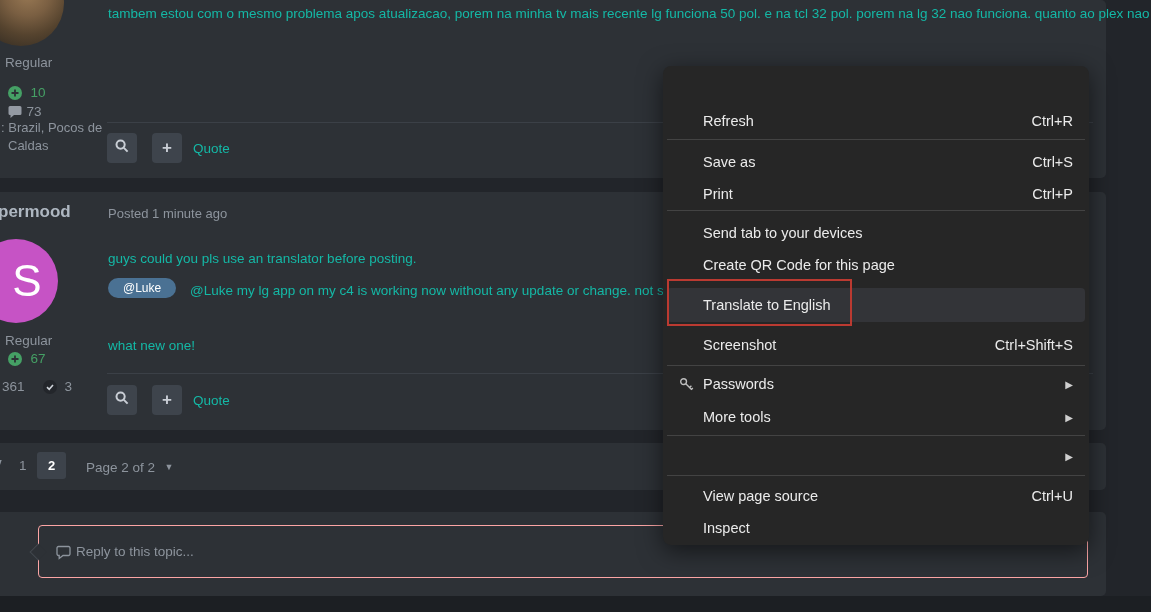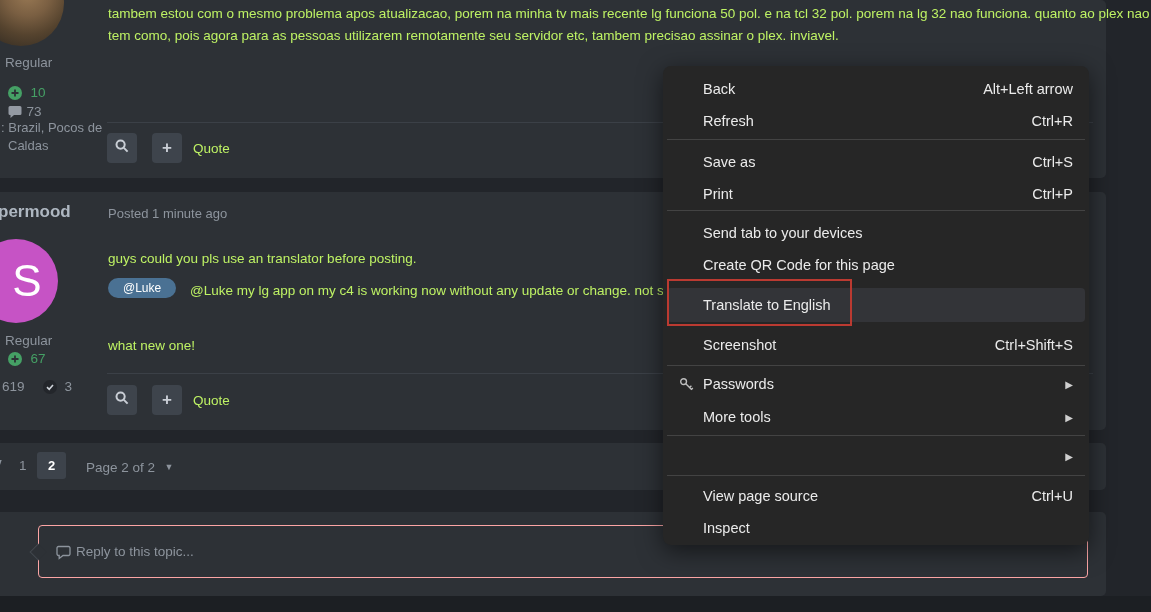--- a/index.html
+++ b/index.html
@@ -1,19 +1,19 @@
 <!DOCTYPE html>
 <html><head>
 <meta charset="utf-8">
 <style>
   html,body{margin:0;padding:0;overflow:hidden;}
   #screen{position:relative;width:1151px;height:612px;background:#22252a;overflow:hidden;
           font-family:"Liberation Sans",sans-serif;-webkit-font-smoothing:antialiased;}
   .card{position:absolute;left:0;width:1106px;background:#2d3136;border-radius:0 5px 5px 0;}
-  .txt{position:absolute;color:#bef264;font-size:13.5px;white-space:nowrap;}
+  .txt{position:absolute;color:#14b8a6;font-size:13.5px;white-space:nowrap;}
   .sec{color:#8d949d;}
   .green{color:#45a065;}
   .hr{position:absolute;height:1px;background:#3b4047;}
   .toolbtn{position:absolute;width:30px;height:30px;background:#3e444c;border-radius:4px;
            display:flex;align-items:center;justify-content:center;color:#c9ced5;}
   .avatar{position:absolute;border-radius:50%;}
   .stat-ic{display:inline-flex;vertical-align:-3px;}
   .pill{position:absolute;background:#4a7193;color:#fff;font-size:12px;font-weight:normal;
         border-radius:12px;padding:4px 15px;line-height:1;}
   
@@ -63,21 +63,20 @@
         <svg width="14" height="14" viewBox="0 0 14 14">
             <path d="M2 1h10a1.5 1.5 0 0 1 1.5 1.5v6A1.5 1.5 0 0 1 12 10H6l-3.5 3v-3H2A1.5 1.5 0 0 1 .5 8.5v-6A1.5 1.5 0 0 1 2 1z" fill="#949aa3"></path>
           </svg>
       </span>
       <span class="txt sec" style="position:static;">73</span>
     </div>
     <div class="txt sec" style="left:1px;top:120px;font-size:13px;">: Brazil, Pocos de</div>
     <div class="txt sec" style="left:8px;top:138px;font-size:13px;">Caldas</div>
 
     <div class="txt" style="left:108px;top:6px;">tambem estou com o mesmo problema apos atualizacao, porem na minha tv mais recente lg funciona 50 pol. e na tcl 32 pol. porem na lg 32 nao funciona. quanto ao plex nao</div>
-    <div class="txt" style="left:108px;top:28px;">tem como, pois agora para as pessoas  utilizarem remotamente seu servidor etc, tambem precisao assinar o plex. inviavel.</div>
 
     <div class="hr" style="left:107px;top:122px;width:986px;"></div>
     <div class="toolbtn" style="left:107px;top:133px;">
       <span>
         <svg width="14" height="14" viewBox="0 0 14 14" fill="none" stroke="#c9ced5" stroke-width="2">
             <circle cx="5.6" cy="5.6" r="4.1"></circle>
             <path d="M8.9 8.9 12.6 12.6"></path>
           </svg>
       </span>
     </div>
@@ -99,21 +98,21 @@
     <div style="position:absolute;left:8px;top:157px;">
       <span class="stat-ic">
         <svg width="14" height="14" viewBox="0 0 14 14">
             <circle cx="7" cy="7" r="7" fill="#45a065"></circle>
             <path d="M7 3.5v7M3.5 7h7" stroke="#2d3136" stroke-width="1.8"></path>
           </svg>
       </span>
       <span class="txt green" style="position:static;margin-left:4px;">67</span>
     </div>
     <div style="position:absolute;left:2px;top:185px;">
-      <span class="txt sec" style="position:static;">619</span>
+      <span class="txt sec" style="position:static;">361</span>
       <span class="stat-ic" style="margin-left:14px;">
         <svg width="14" height="14" viewBox="0 0 14 14">
             <circle cx="7" cy="7" r="7" fill="#23262b"></circle>
             <path d="M4 7.2 6.2 9.3 10 5" stroke="#cfd4da" stroke-width="1.6" fill="none"></path>
           </svg>
       </span>
       <span class="txt sec" style="position:static;margin-left:3px;">3</span>
     </div>
 
     <div class="txt" style="left:108px;top:59px;">guys could you pls use an translator before posting.</div>
@@ -154,24 +153,20 @@
             <path d="M2.5 1.5h10a1.5 1.5 0 0 1 1.5 1.5v6a1.5 1.5 0 0 1-1.5 1.5H7l-3.8 3v-3H2.5A1.5 1.5 0 0 1 1 9V3a1.5 1.5 0 0 1 1.5-1.5z"></path>
           </svg>
       </span>
       <span class="txt sec" style="left:37px;top:18px;">Reply to this topic...</span>
     </div>
   </div>
 
   <div style="position:absolute;left:0;top:596px;width:1151px;height:16px;background:#1c1f23;"></div>
 
   <div id="menu">
-      <div class="mi" style="top: 7px;">
-        <span class="lbl">Back</span>
-        <span class="sc">Alt+Left arrow</span>
-      </div>
       <div class="mi" style="top: 39px;">
         <span class="lbl">Refresh</span>
         <span class="sc">Ctrl+R</span>
       </div>
       <div class="mdiv" style="top: 73px;"></div>
       <div class="mi" style="top: 80px;">
         <span class="lbl">Save as</span>
         <span class="sc">Ctrl+S</span>
       </div>
       <div class="mi" style="top: 112px;">

